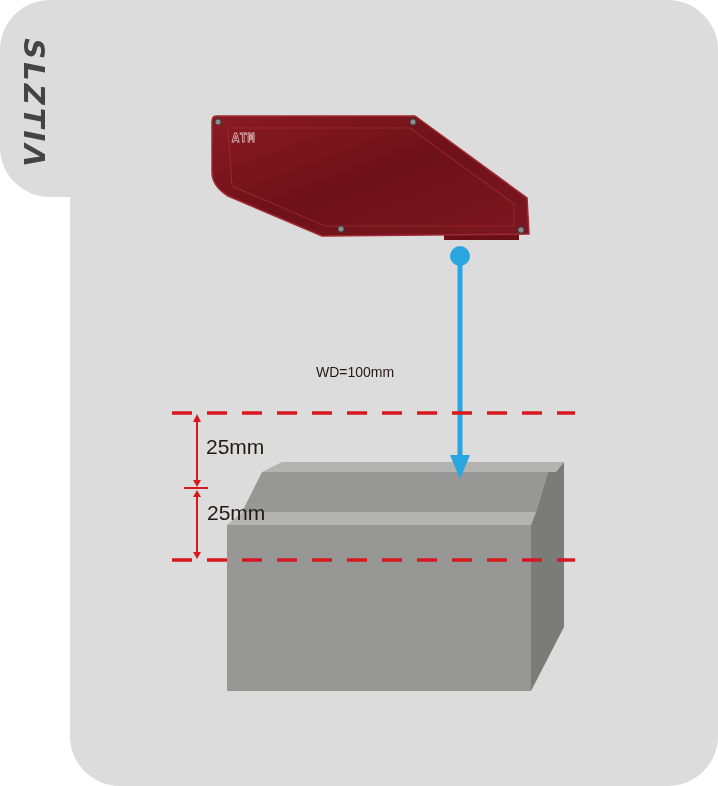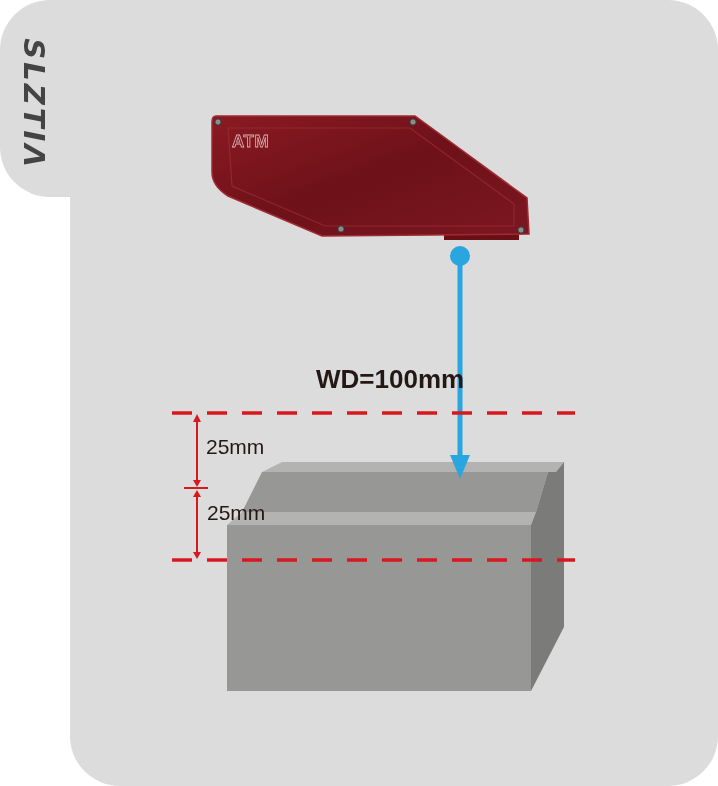--- a/index.html
+++ b/index.html
@@ -8,25 +8,25 @@
   .panel-tab { position:absolute; left:0; top:0; width:140px; height:197px;
          background:#dcdcdc; border-top-left-radius:50px; border-bottom-left-radius:50px; }
   .panel-main { position:absolute; left:70px; top:0; width:648px; height:786px;
          background:#dcdcdc; border-top-right-radius:50px; border-bottom-left-radius:50px;
          border-bottom-right-radius:50px; }
   .logo { position:absolute; left:14px; top:38px; width:40px; height:132px; }
   .logo-text { position:absolute; left:50%; top:50%; transform:translate(-50%,-50%) rotate(90deg);
          font-family:"DejaVu Sans", sans-serif; font-weight:bold; font-size:29px; letter-spacing:3px;
          color:#444444; white-space:nowrap; font-style:italic; }
   svg.scene { position:absolute; left:0; top:0; }
-  .wd-label { position:absolute; left:316px; top:364px; font-size:26px; color:#231815;font-weight:bold; }
+  .wd-label { position:absolute; left:316px; top:364px; font-size:14px; color:#231815; }
   .dim-label-1 { position:absolute; left:206px; top:435px; font-size:21px; color:#231815; }
   .dim-label-2 { position:absolute; left:207px; top:501px; font-size:21px; color:#231815; }
-  .device-brand { position:absolute; left:232px; top:132px; font-size:17px; font-weight:bold;
-         color:transparent; -webkit-text-stroke:0.8px #d9b3b3; letter-spacing:0.5px; }
+  .device-brand { position:absolute; left:232px; top:132px; font-size:12px; font-weight:bold;
+         color:transparent; -webkit-text-stroke:0.8px #d9b3b3; letter-spacing:0.5px;font-family:Liberation Mono, monospace; }
 </style>
 </head>
 <body>
 
 <div class="panel-tab"></div>
 <div class="panel-main"></div>
 
 <div class="logo">
   <span class="logo-text">SLZTIΛ</span>
 </div>

